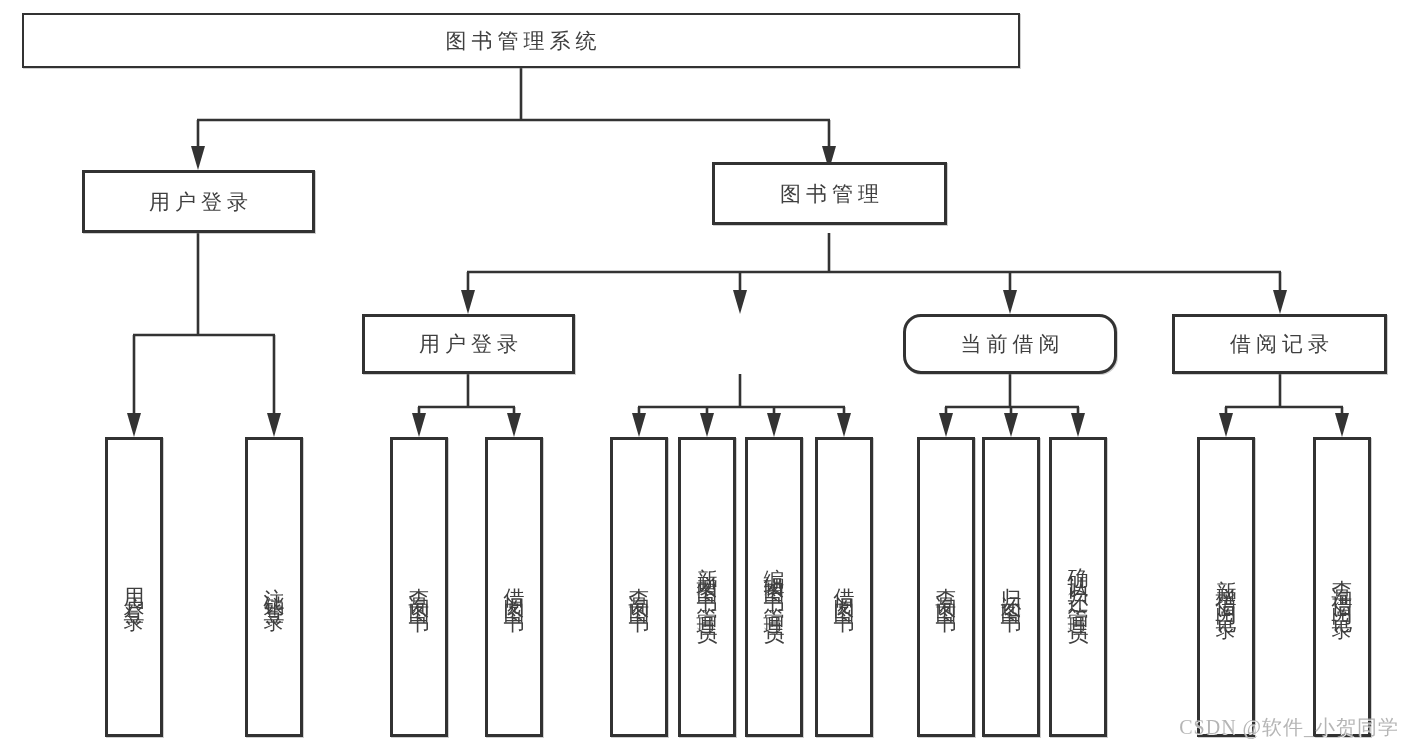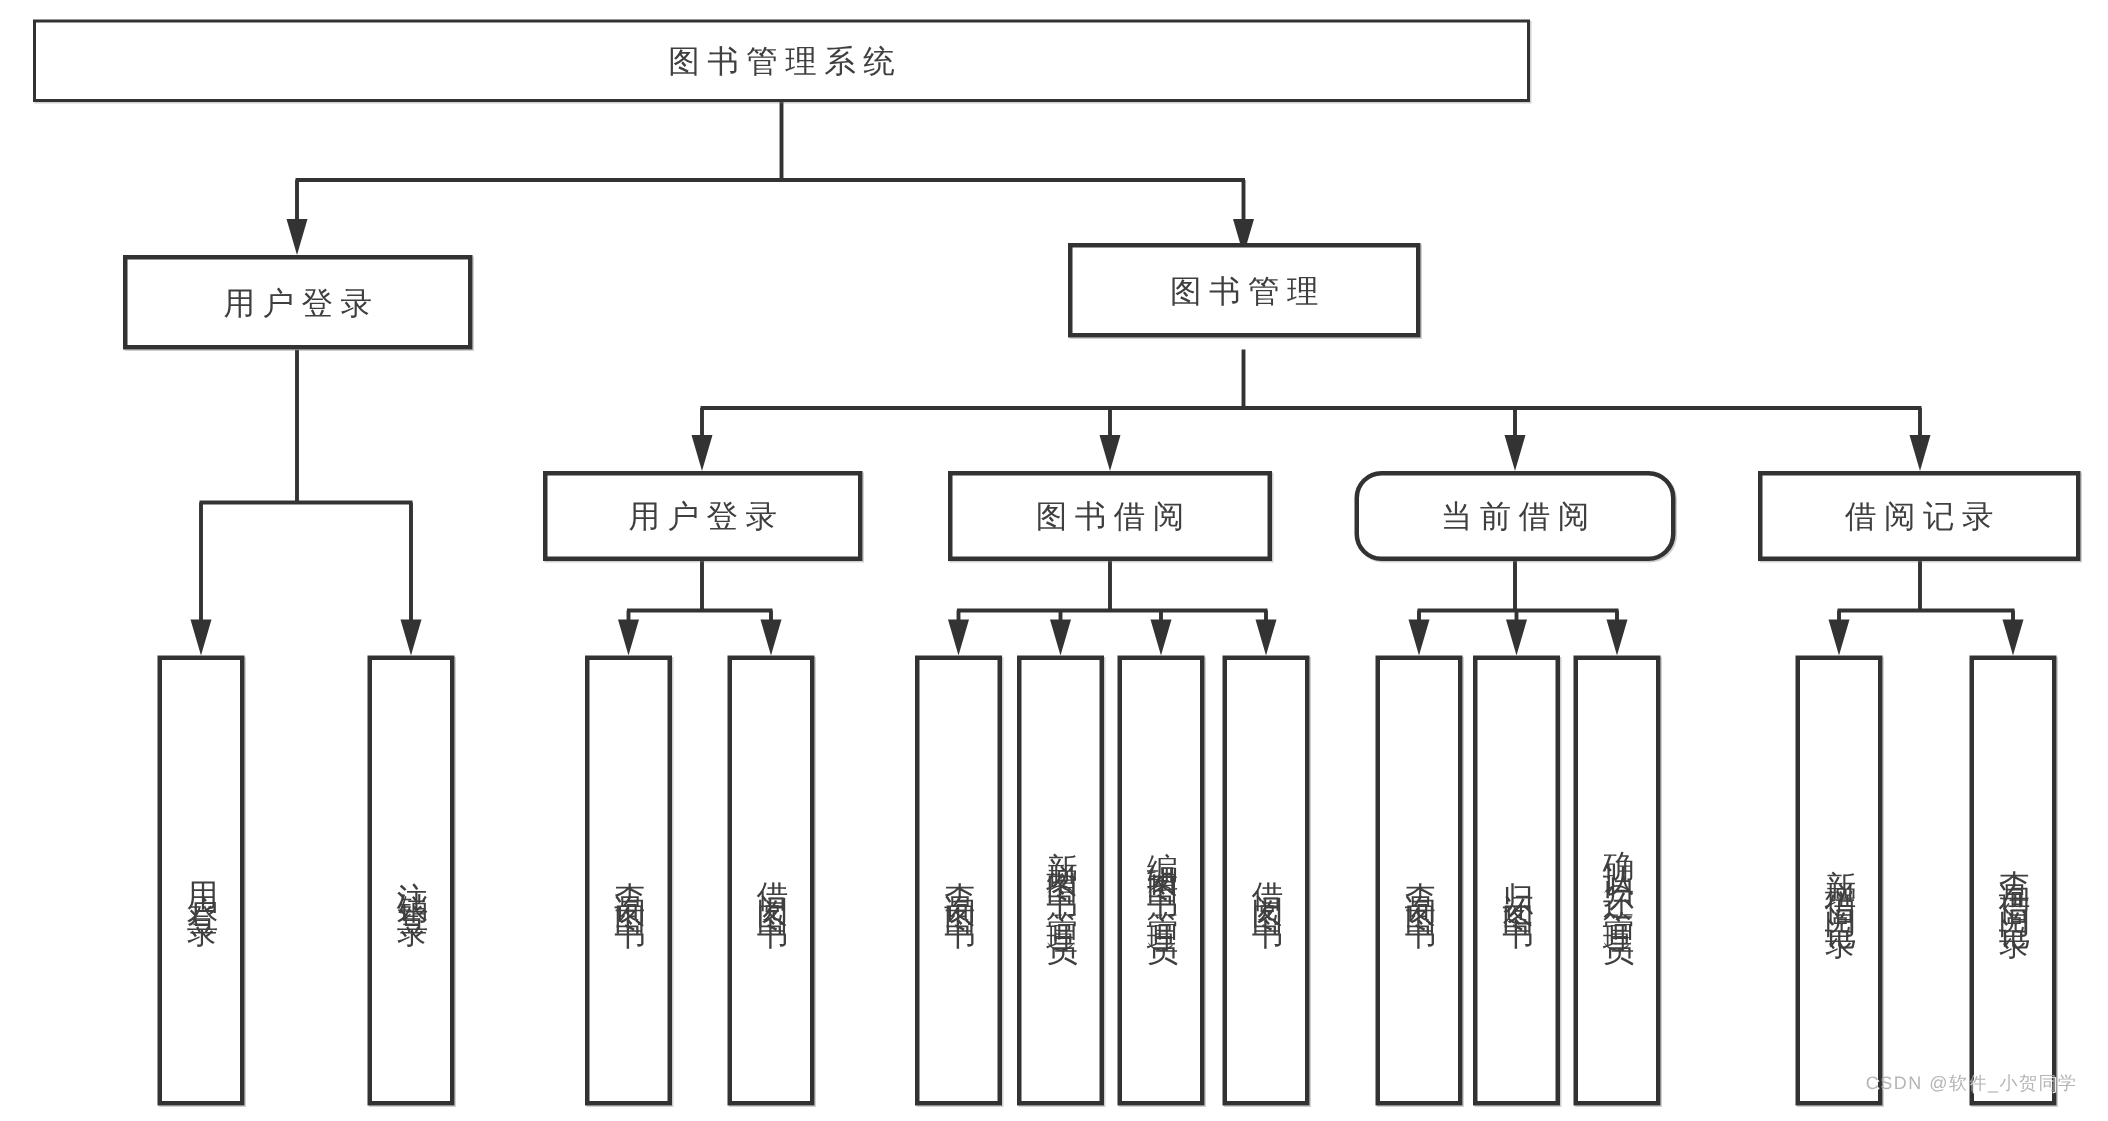--- a/index.html
+++ b/index.html
@@ -52,28 +52,29 @@
   .vlabel {
     writing-mode: vertical-rl;
     text-orientation: mixed;
     color: #3f3f3f;
     font-size: 21px;
     letter-spacing: 8px;
     white-space: nowrap;
   }
   .watermark {
     position: absolute;
-    right: 20px;
+    right: 6px;
     top: 714px;
     z-index: 3;
-    font-size: 12px;
+    font-size: 20px;
     letter-spacing: 1px;
     color: rgba(168,168,168,0.85);
     text-shadow: 1px 1px 0 rgba(255,255,255,0.9);
     white-space: nowrap;
+    font-family: Liberation Serif, serif;
   }
 </style>
 </head>
 <body>
 
 <div class="canvas">
 
   <svg class="connectors" viewBox="0 0 1405 747" xmlns="http://www.w3.org/2000/svg">
     <g stroke="#333333" stroke-width="2.6" fill="none">
 
@@ -124,23 +125,20 @@
   <div class="box" style="left:82px; top:170px; width:233px; height:63px;">
     <span class="hlabel">用户登录</span>
   </div>
   <div class="box" style="left:712px; top:162px; width:235px; height:63px;">
     <span class="hlabel">图书管理</span>
   </div>
 
   <div class="box" style="left:362px; top:314px; width:213px; height:60px;">
     <span class="hlabel">用户登录</span>
   </div>
-  <div class="box" style="left:632px; top:314px; width:216px; height:60px;">
-    <span class="hlabel">图书借阅</span>
-  </div>
   <div class="box" style="left:903px; top:314px; width:214px; height:60px;border-radius:18px;">
     <span class="hlabel">当前借阅</span>
   </div>
   <div class="box" style="left:1172px; top:314px; width:215px; height:60px;">
     <span class="hlabel">借阅记录</span>
   </div>
 
   <div class="box vbox" style="left:105px;">
     <span class="vlabel">用户登录</span>
   </div>

